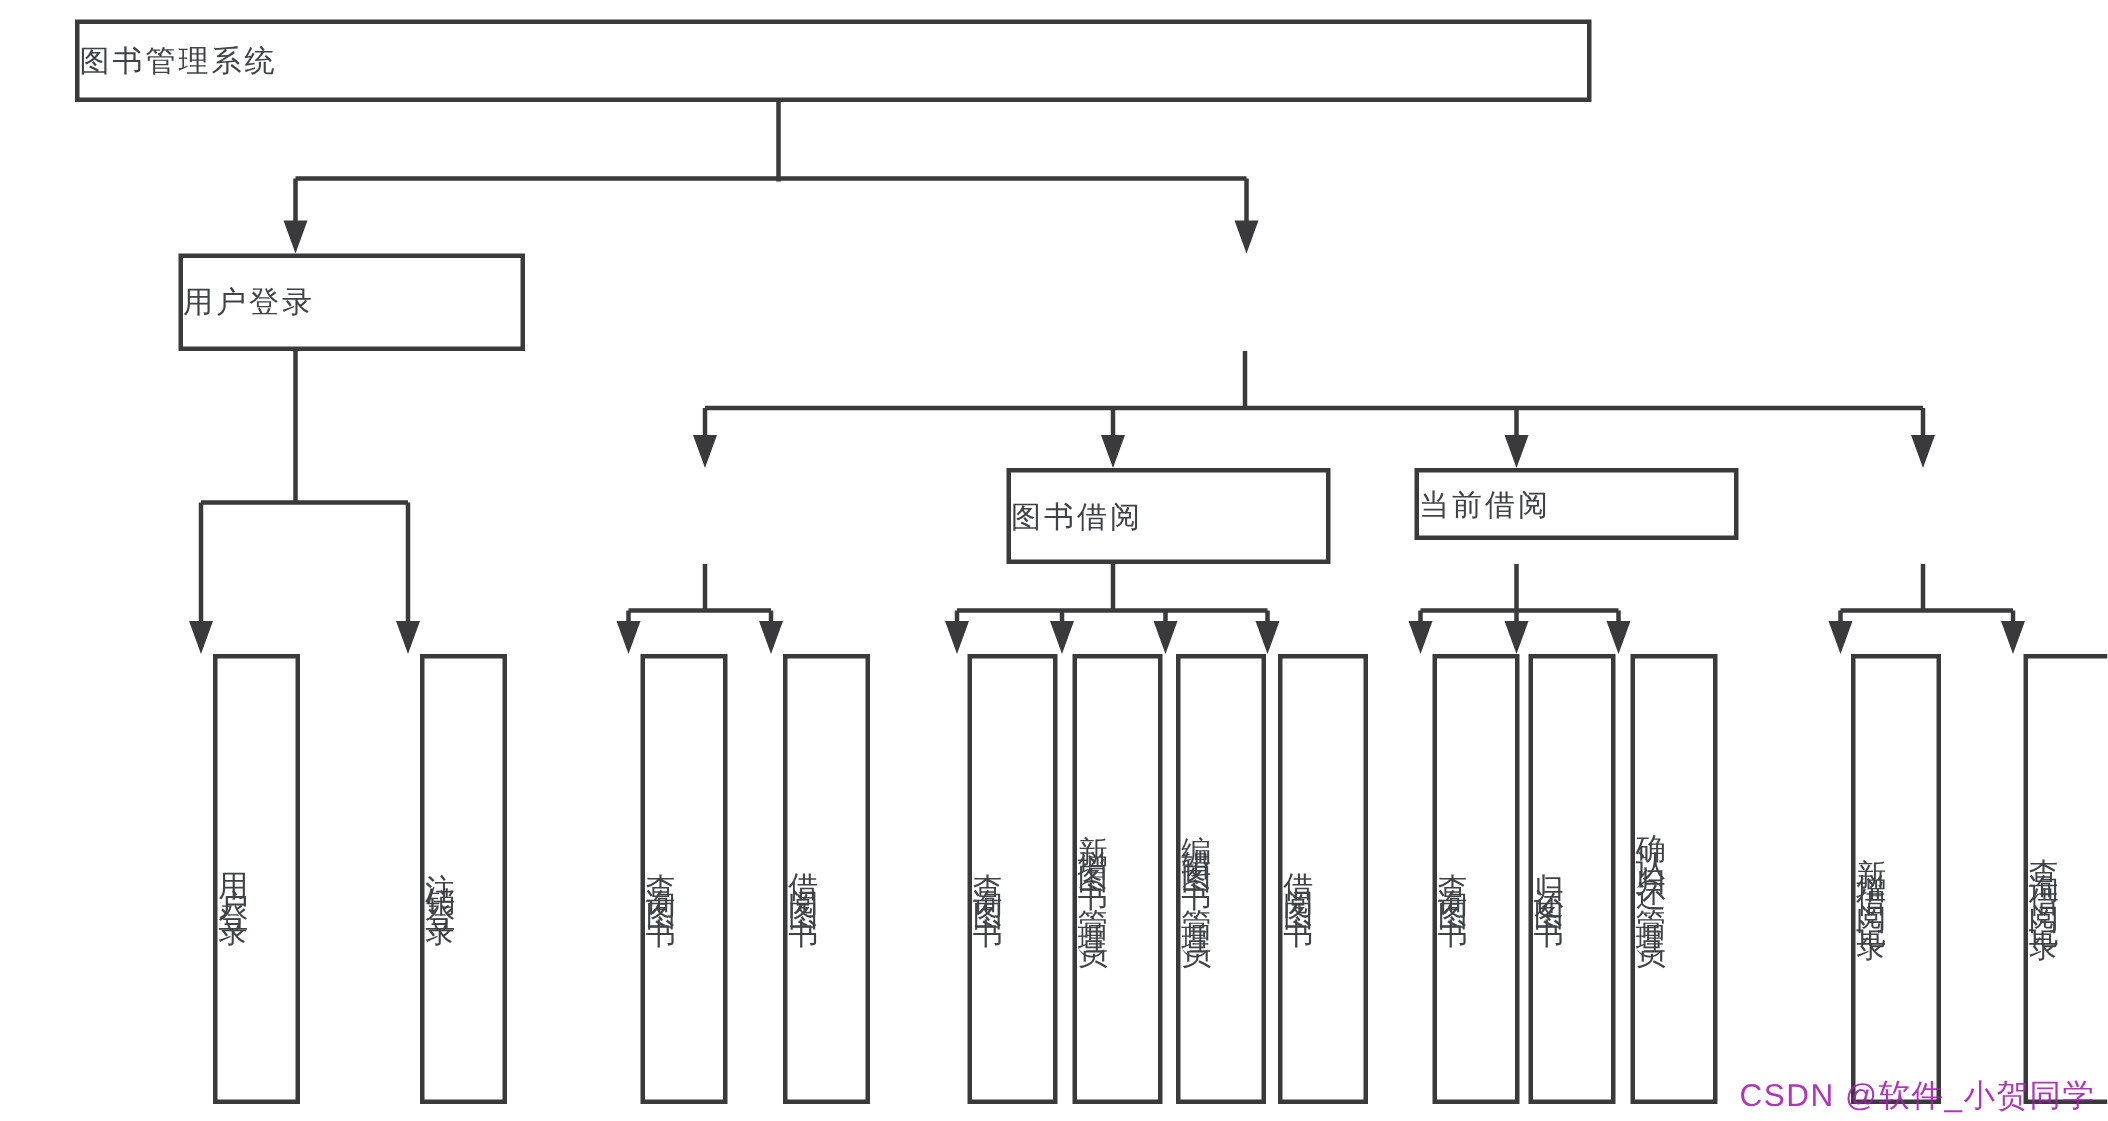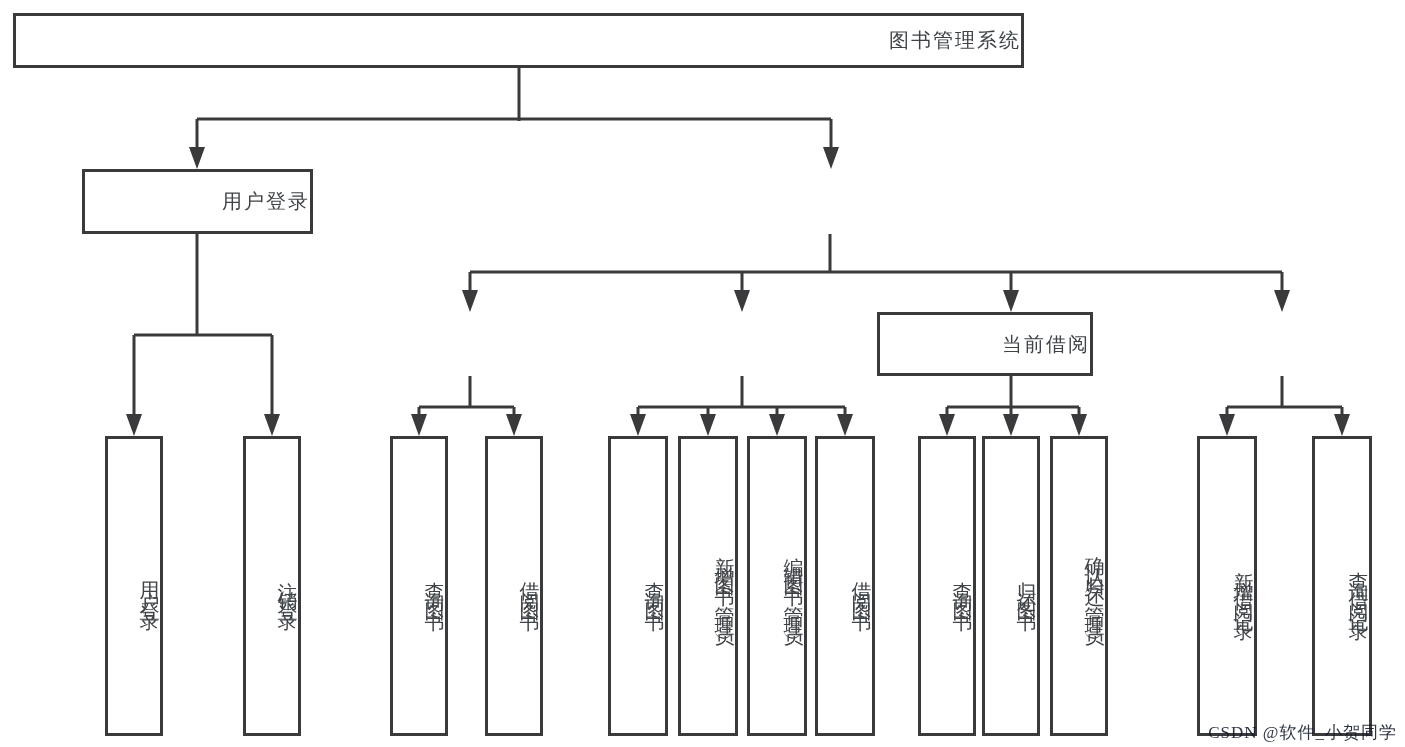--- a/index.html
+++ b/index.html
@@ -21,47 +21,47 @@
     top: 0;
     pointer-events: none;
   }
   .node {
     position: absolute;
     box-sizing: border-box;
     border: 3px solid #3a3a3c;
     background: #ffffff;
     display: flex;
     align-items: center;
-    justify-content: flex-end;
+    justify-content: flex-start;
     color: #3f4347;
+    margin-left: 37px;
   }
   .hbox span {
     font-size: 20px;
     letter-spacing: 2px;
     white-space: nowrap;
   }
   .vbox span {
     writing-mode: vertical-lr;
     text-orientation: mixed;
     font-size: 20px;
     letter-spacing: 10px;
     line-height: 1;
     white-space: nowrap;
   }
   .watermark {
     position: absolute;
     right: 8px;
     bottom: 3px;
-    font-size: 17px;
-    color: #0f172a;
+    font-size: 21px;
+    color: #a21caf;
     opacity: 0.88;
     letter-spacing: 1px;
     z-index: 5;
     white-space: nowrap;
-    font-family: Liberation Serif, serif;
   }
 </style>
 </head>
 <body>
 
 <div id="canvas">
 
   <svg id="connectors" width="1405" height="747" viewBox="0 0 1405 747">
     <g stroke="#3a3a3c" stroke-width="3" fill="none">
 
@@ -100,21 +100,24 @@
   </svg>
 
   <div class="node hbox" style="left:13px;top:13px;width:1011px;height:55px">
     <span>图书管理系统</span>
   </div>
 
   <div class="node hbox" style="left:82px;top:169px;width:231px;height:65px">
     <span>用户登录</span>
   </div>
 
-  <div class="node hbox" style="left:877px;top:312px;width:216px;height:64px">
+  <div class="node hbox" style="left:634px;top:312px;width:216px;height:64px">
+    <span>图书借阅</span>
+  </div>
+  <div class="node hbox" style="left:906px;top:312px;width:216px;height:48px">
     <span>当前借阅</span>
   </div>
 
   <div class="node vbox" style="left:105px;top:436px;width:58px;height:300px">
     <span>用户登录</span>
   </div>
   <div class="node vbox" style="left:243px;top:436px;width:58px;height:300px">
     <span>注销登录</span>
   </div>
 

